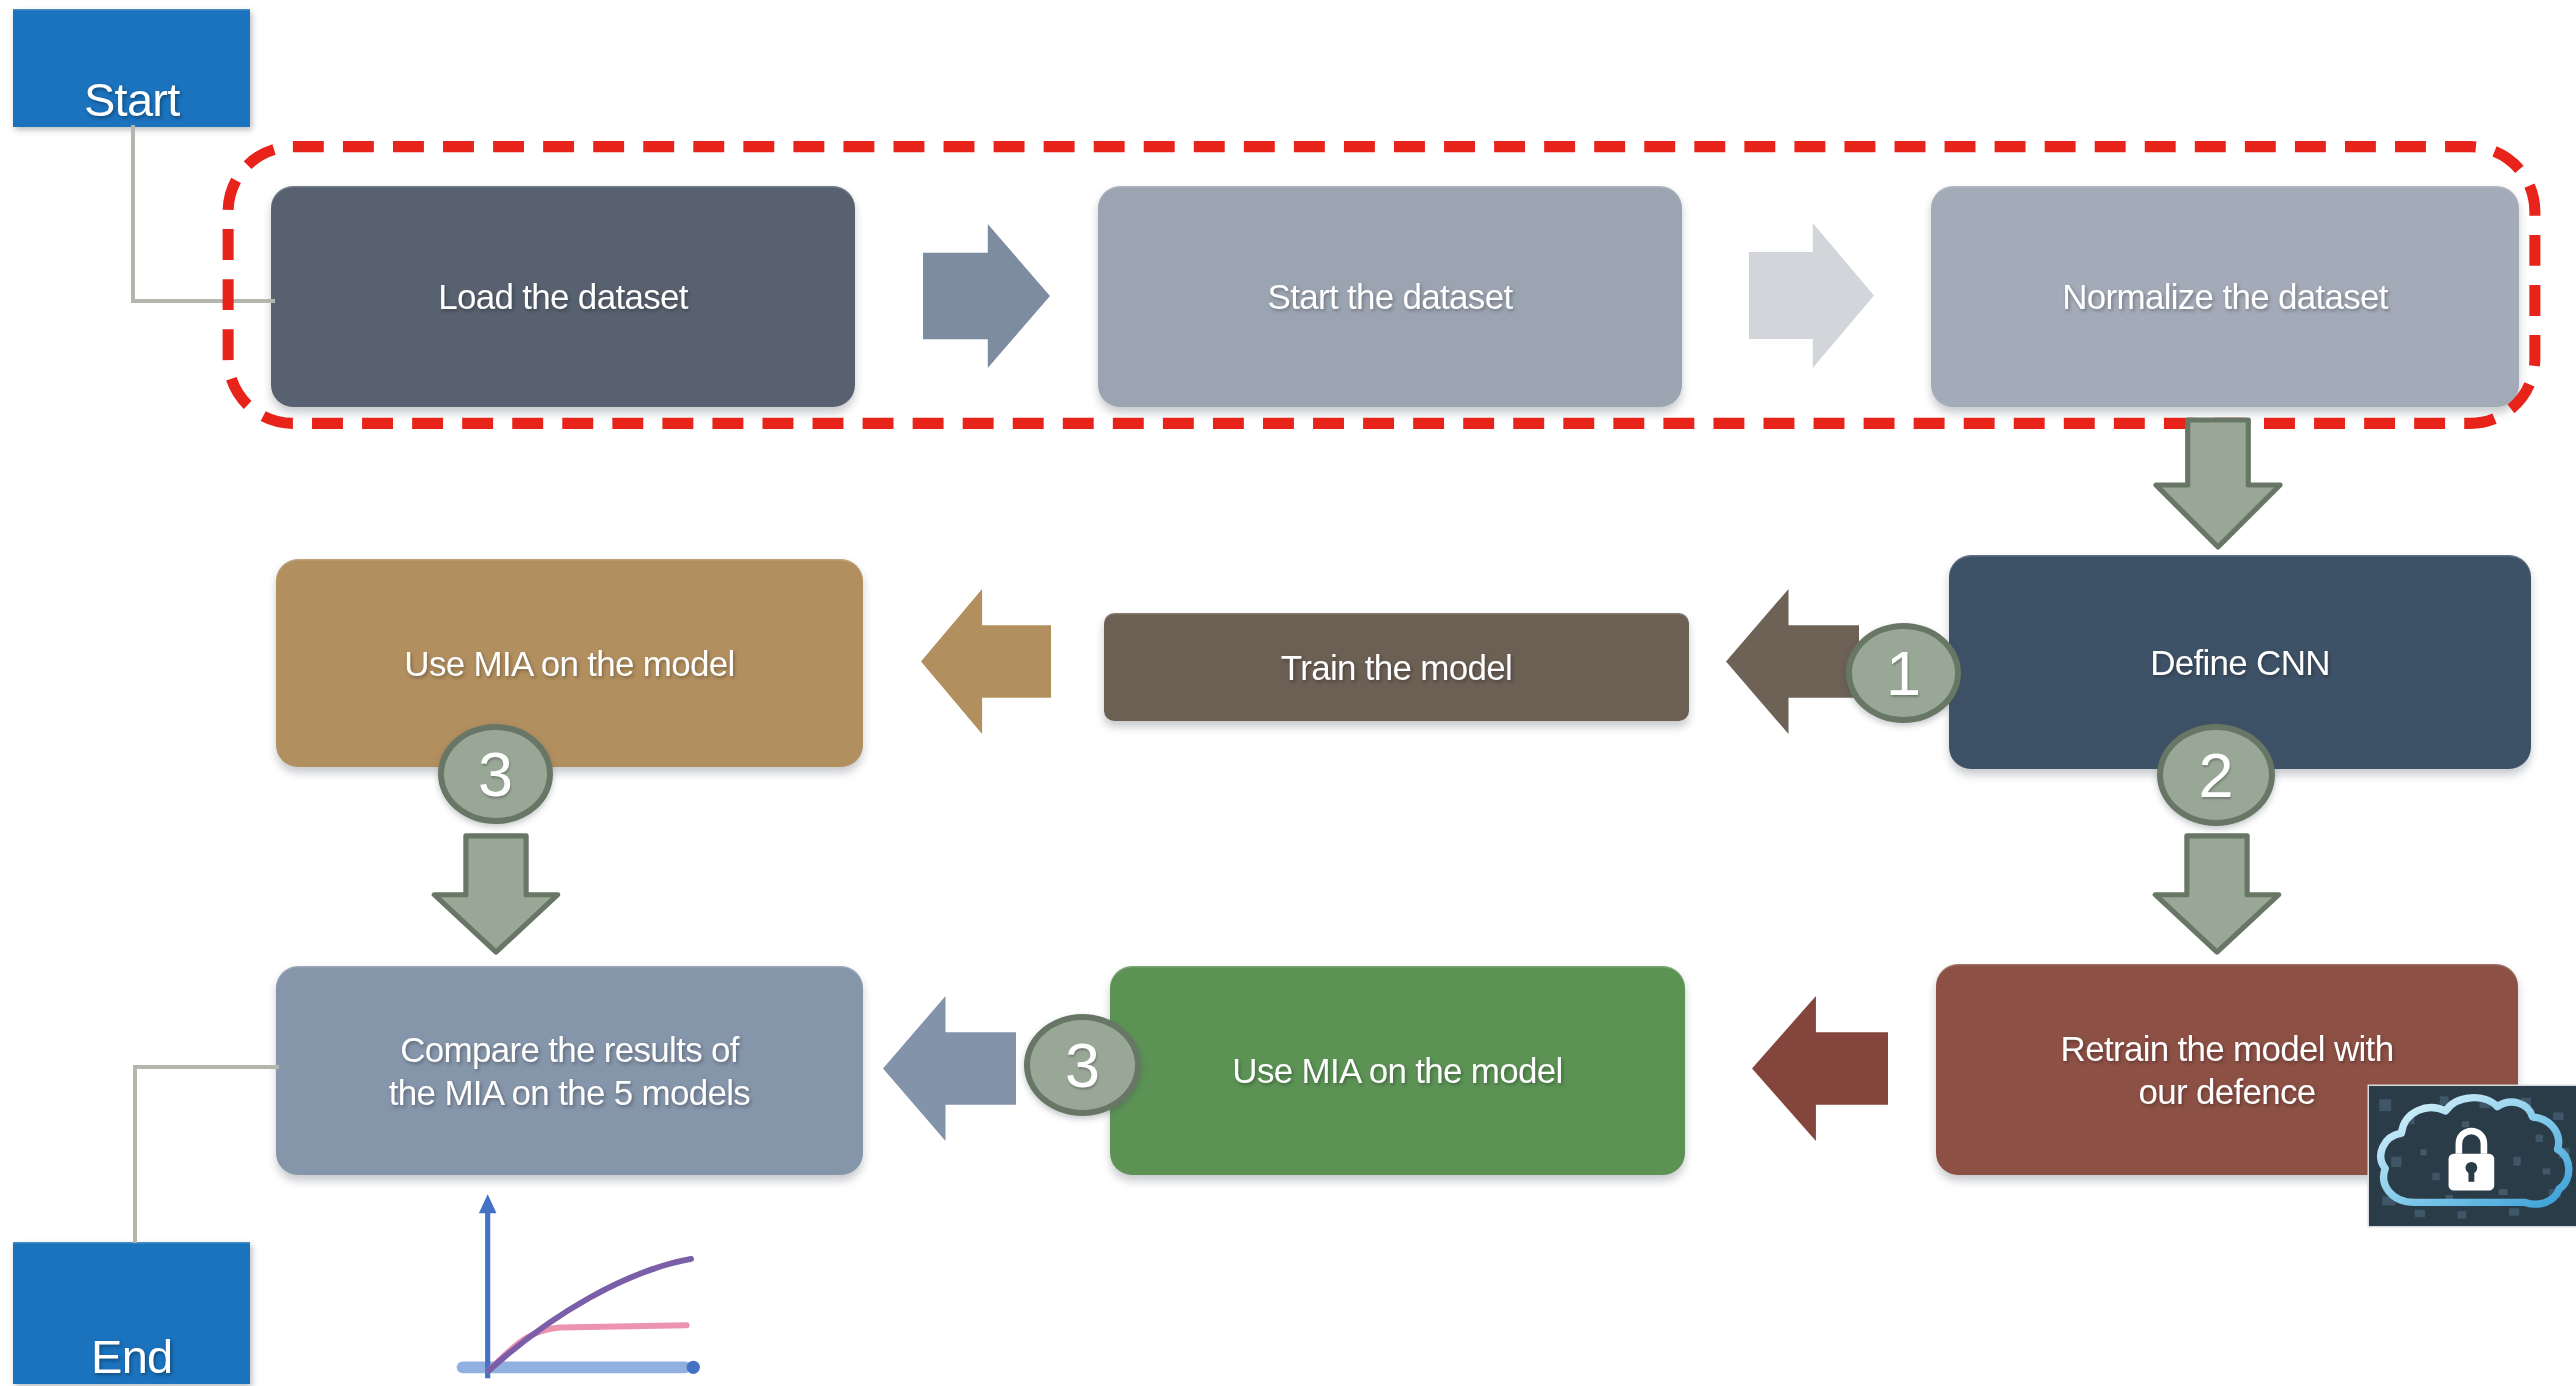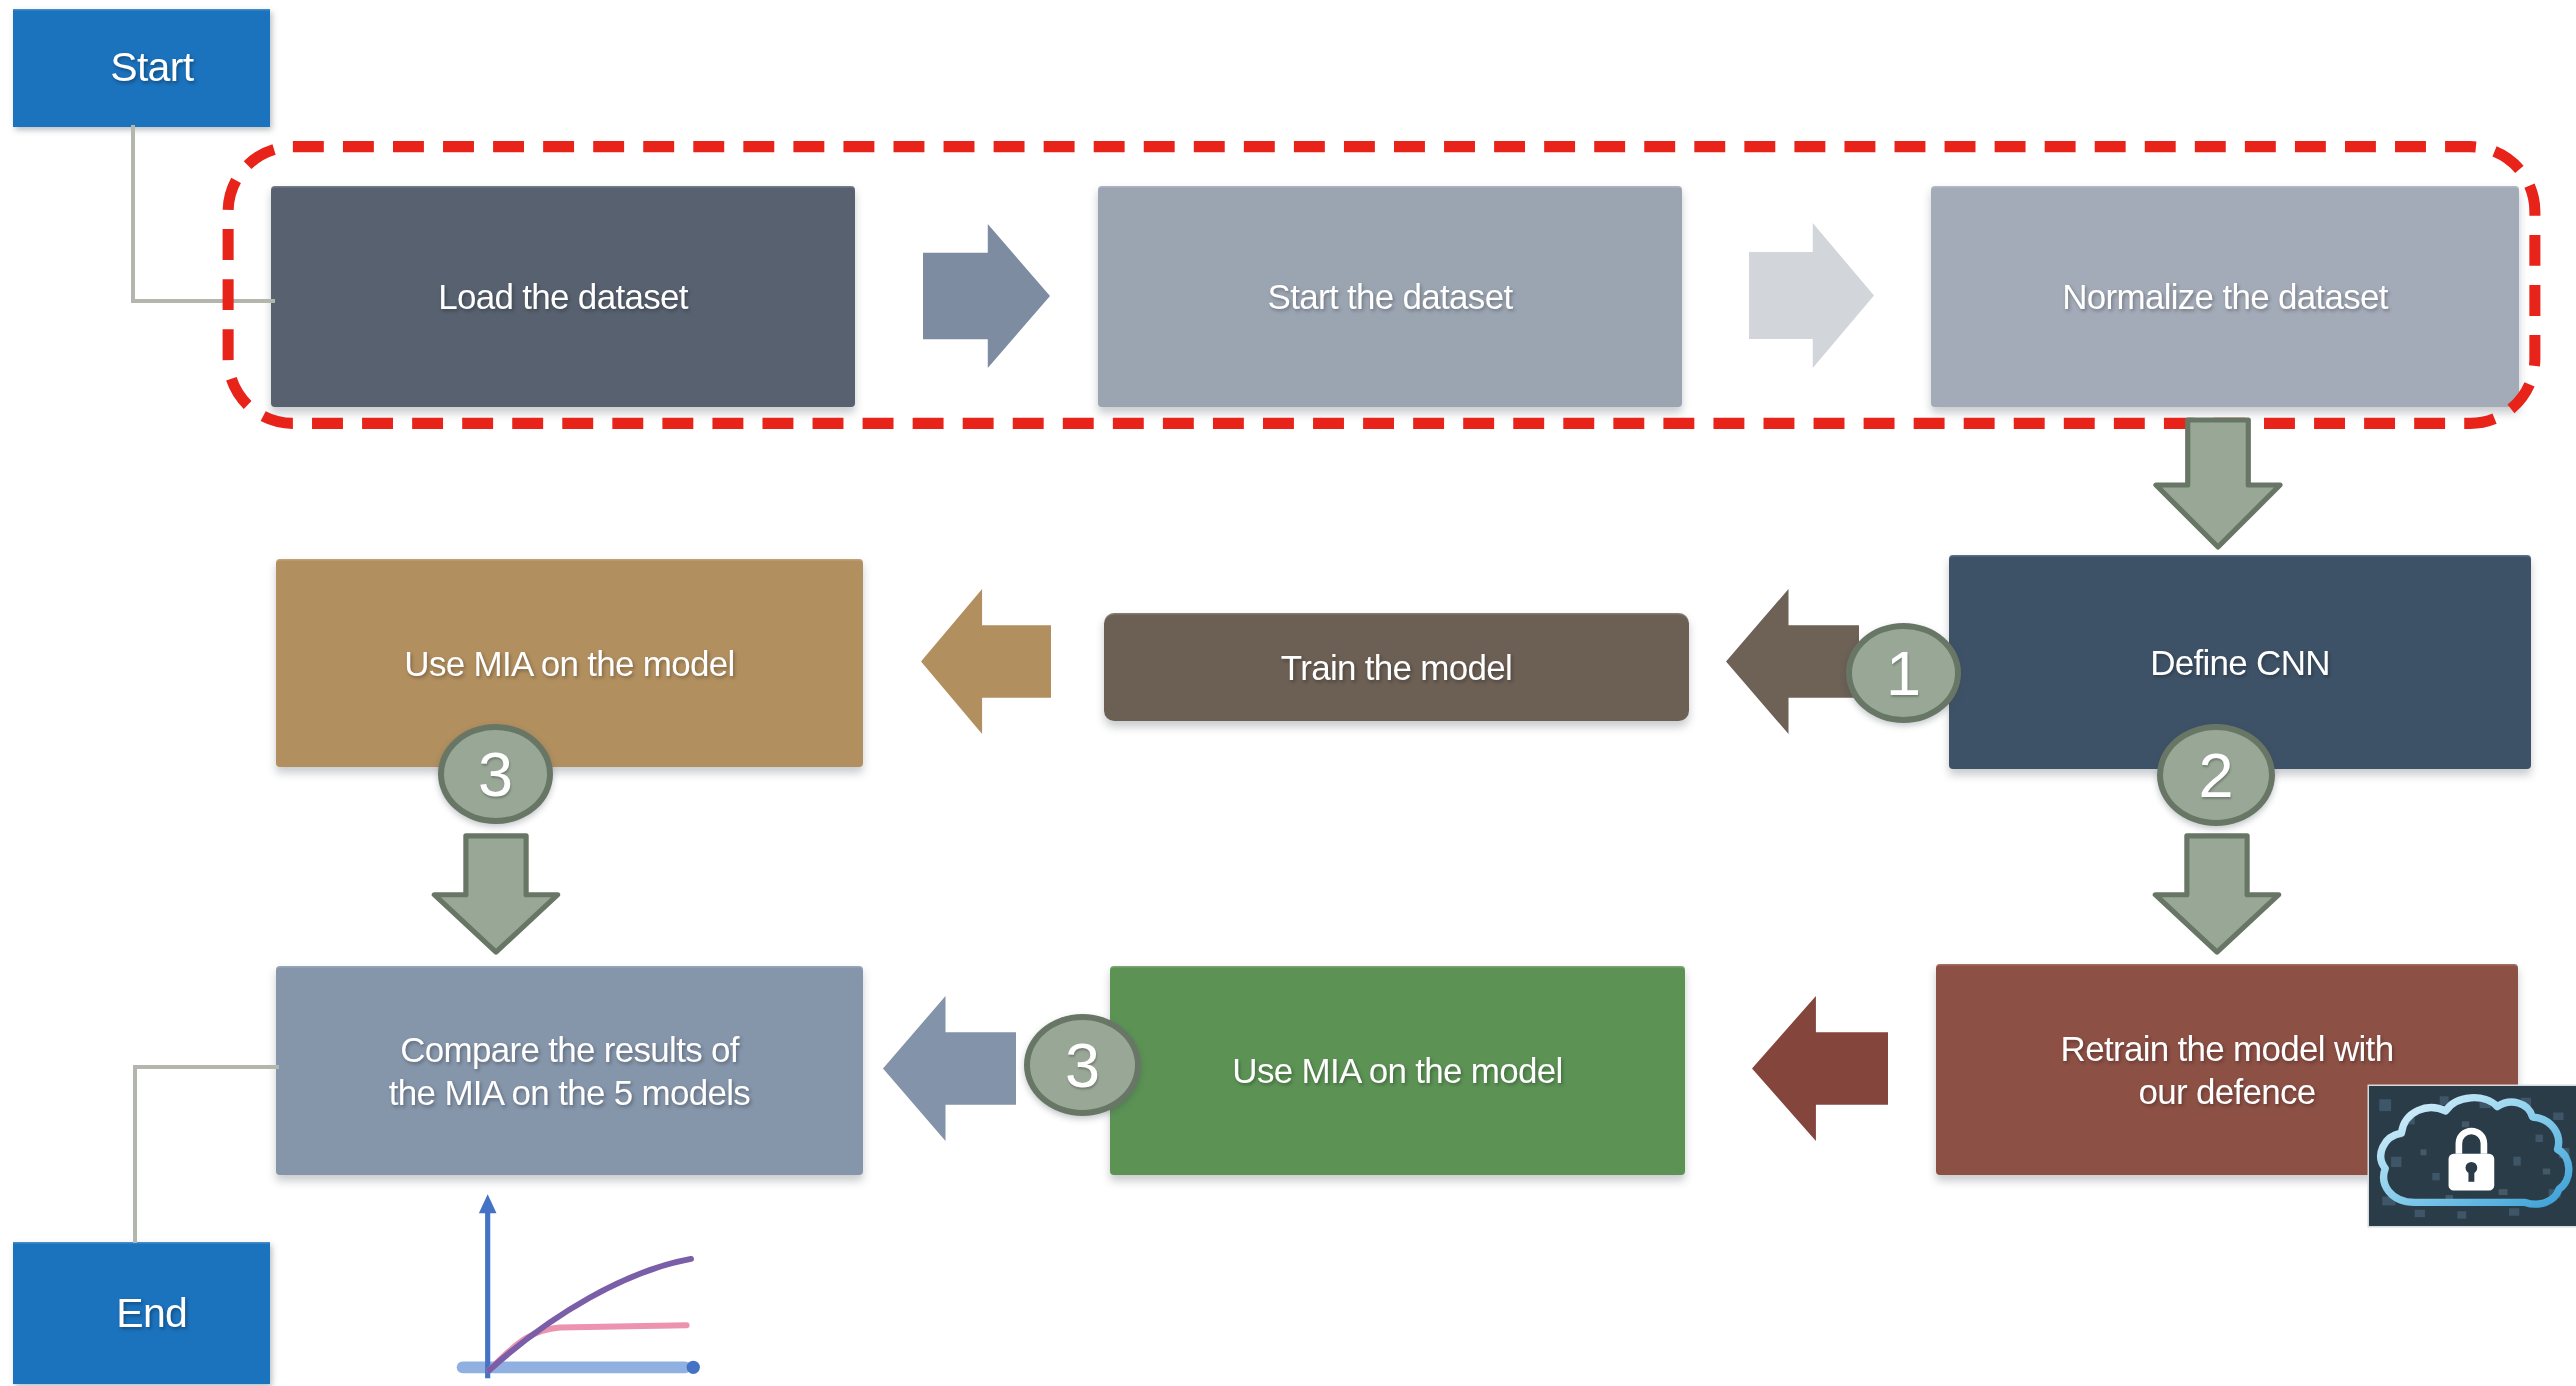--- a/index.html
+++ b/index.html
@@ -2,31 +2,30 @@
 <html style="--terminal-blue: #1b72bd; --box-load: #57616f; --box-read: #9ba5b2; --box-normalize: #a3abb8; --box-define: #3e5267; --box-train: #6c5f54; --box-tan: #b28f5f; --box-compare: #8595aa; --box-green: #5c9355; --box-retrain: #8d5045; --arrow-blue-gray: #7e8ca2; --arrow-light-gray: #d2d5da; --arrow-brown: #6e6156; --arrow-tan: #b28f5f; --arrow-gray-blue: #8393a9; --arrow-dark-red: #84463c; --sage-fill: #99a896; --sage-border: #687765; --red-dashed: #e8231a; --connector-gray: #b3b6ad; --chart-axis-blue: #4472c4; --chart-xaxis-light: #8fb0e0; --chart-purple: #7a5ea8; --chart-pink: #ec93b0; --cloud-bg: #2b3c49; --cloud-stroke-light: #e2f6fd; --cloud-stroke-dark: #3b9fd6;font-size:11.8px"><head>
 <meta charset="utf-8">
 <style>
   html,body{margin:0;padding:0;background:#ffffff;}
   .stage{
     position:relative;width:2576px;height:1387px;background:#ffffff;overflow:hidden;
     font-family:"Liberation Sans","DejaVu Sans",sans-serif;
   }
   
   .terminal{
-    position:absolute;display:flex;align-items:center;justify-content:center;
-    background:var(--terminal-blue);color:#fff;font-size:41px;letter-spacing:-0.7px;
+    position:absolute;display:flex;align-items:flex-end;justify-content:center;
+    background:var(--terminal-blue);color:#fff;font-size:47px;letter-spacing:-0.7px;
     text-shadow:1.5px 2.2px 3.7px rgba(0,0,0,.35);
     box-shadow:2.2px 2.9px 5.9px rgba(60,70,80,.35), inset 0 1.5px 0 rgba(255,255,255,.18);
-    padding-left:20px;
   }
   
   .pbox{
     position:absolute;display:flex;flex-direction:column;align-items:center;justify-content:center;
     color:#fff;font-size:35px;letter-spacing:-0.7px;line-height:43px;text-align:center;
-    border-radius:4px;
+    border-radius:22px;
     text-shadow:1.5px 2.2px 3.7px rgba(0,0,0,.30);
     box-shadow:0 5.9px 8.8px rgba(60,70,80,.28), inset 0 1.5px 0.7px rgba(255,255,255,.18);
   }
   
   .arr{position:absolute;}
   .arr-right{clip-path:polygon(0 20%,51% 20%,51% 0,100% 50%,51% 100%,51% 80%,0 80%);}
   .arr-left{clip-path:polygon(100% 25%,47% 25%,47% 0,0 50%,47% 100%,47% 75%,100% 75%);}
   
   .badge{
     position:absolute;display:flex;align-items:center;justify-content:center;

